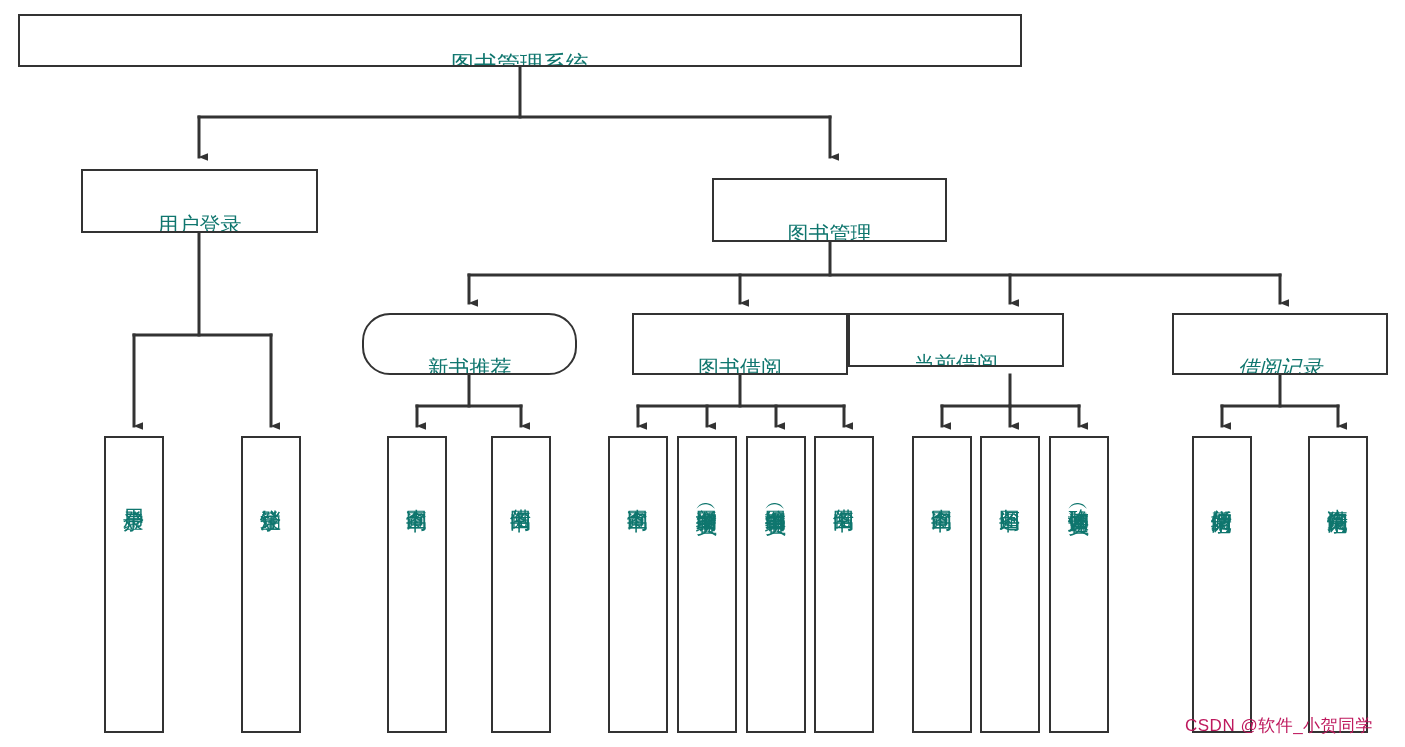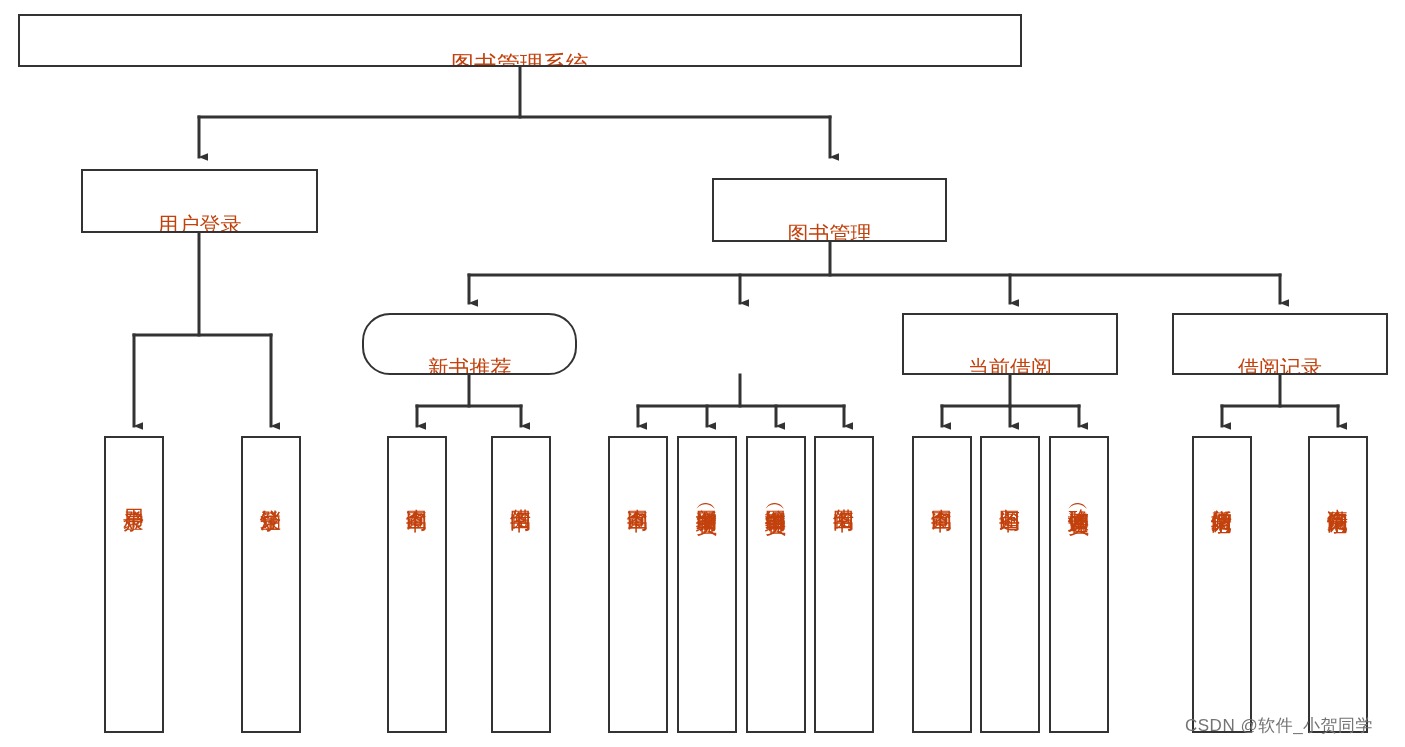--- a/index.html
+++ b/index.html
@@ -30,21 +30,21 @@
     position: absolute;
     box-sizing: border-box;
     background: #ffffff;
     border: 2px solid #333333;
     display: flex;
     align-items: center;
     justify-content: center;
     overflow: hidden;
   }
   .node-label {
-    color: #c2410c;
+    color: #0f766e;
     text-align: center;
     line-height: 1.12;
     white-space: pre-line;
     margin-top: 48px;
   }
   .node-root .node-label { font-size: 23px; }
   .node-l2 .node-label { font-size: 21px; }
   .node-l3 .node-label { font-size: 21px; }
   .node-leaf {
     align-items: flex-start;
@@ -56,21 +56,21 @@
     font-size: 21px;
     letter-spacing: 1px;
     padding-top: 6px;
     line-height: 1;
   }
   .watermark {
     position: absolute;
     left: 1185px;
     top: 714px;
     font-size: 17px;
-    color: #737373;
+    color: #be185d;
     letter-spacing: 0.5px;
     white-space: nowrap;
     pointer-events: none;
   }
 </style>
 </head>
 <body>
 
 <div id="diagram-root">
 
@@ -131,24 +131,27 @@
   <div class="node-box node-l2" style="left:81px; top:169px; width:237px; height:64px;">
     <span class="node-label">用户登录</span>
   </div>
   <div class="node-box node-l2" style="left:712px; top:178px; width:235px; height:64px;">
     <span class="node-label">图书管理</span>
   </div>
 
   <div class="node-box node-l3" style="left:362px; top:313px; width:215px; height:62px;border-radius:28px;">
     <span class="node-label">新书推荐</span>
   </div>
-  <div class="node-box node-l3" style="left:902px; top:313px; width:216px; height:62px;">
+  <div class="node-box node-l3" style="left:632px; top:313px; width:216px; height:62px;">
+    <span class="node-label">图书借阅</span>
+  </div>
+  <div class="node-box node-l3" style="left:848px; top:313px; width:216px; height:54px;">
     <span class="node-label">当前借阅</span>
   </div>
-  <div class="node-box node-l3" style="left:1172px; top:313px; width:216px; height:62px;">
+  <div class="node-box node-l3" style="left:1172px; top:313px; width:216px; height:62px;font-style:italic;">
     <span class="node-label">借阅记录</span>
   </div>
 
   <div class="node-box node-leaf" style="left:104px; top:436px; width:60px; height:297px;">
     <span class="node-label">用户登录</span>
   </div>
   <div class="node-box node-leaf" style="left:241px; top:436px; width:60px; height:297px;">
     <span class="node-label">注销登录</span>
   </div>
 

